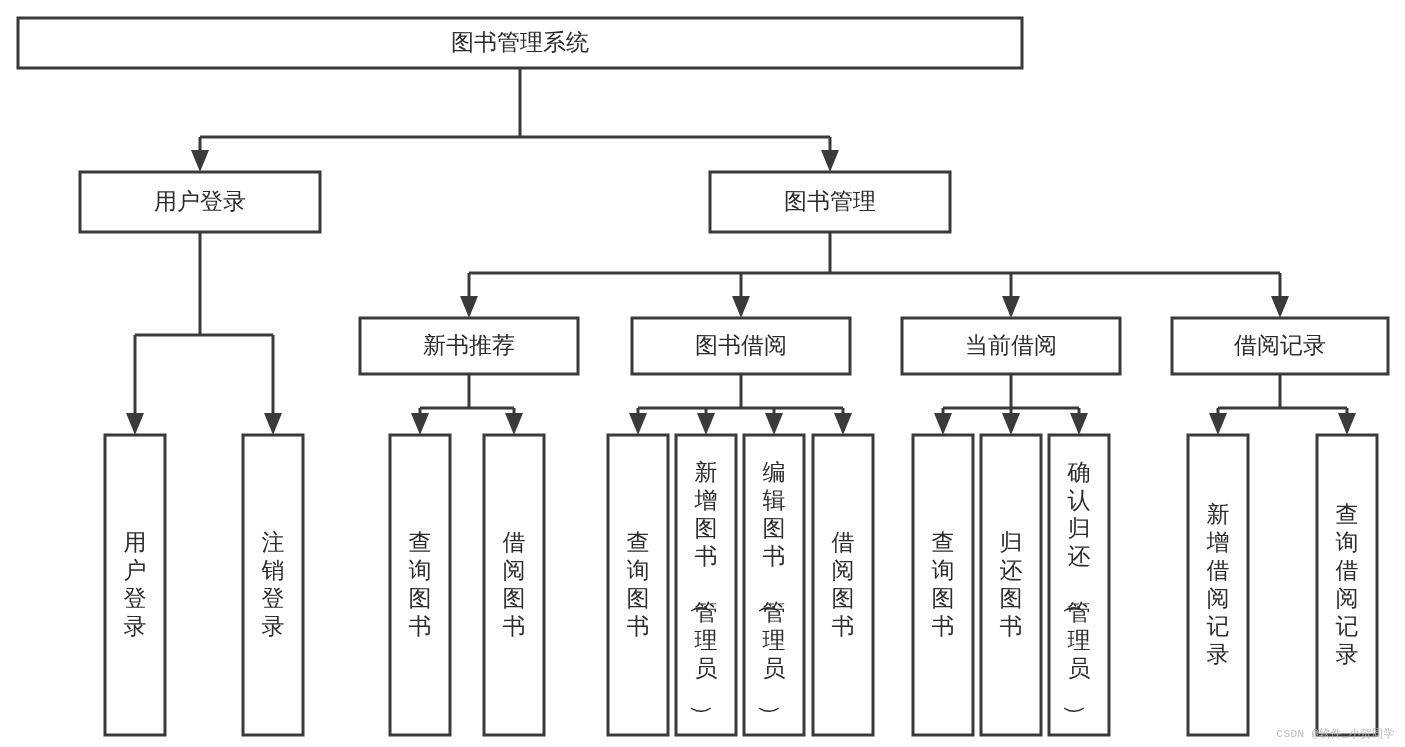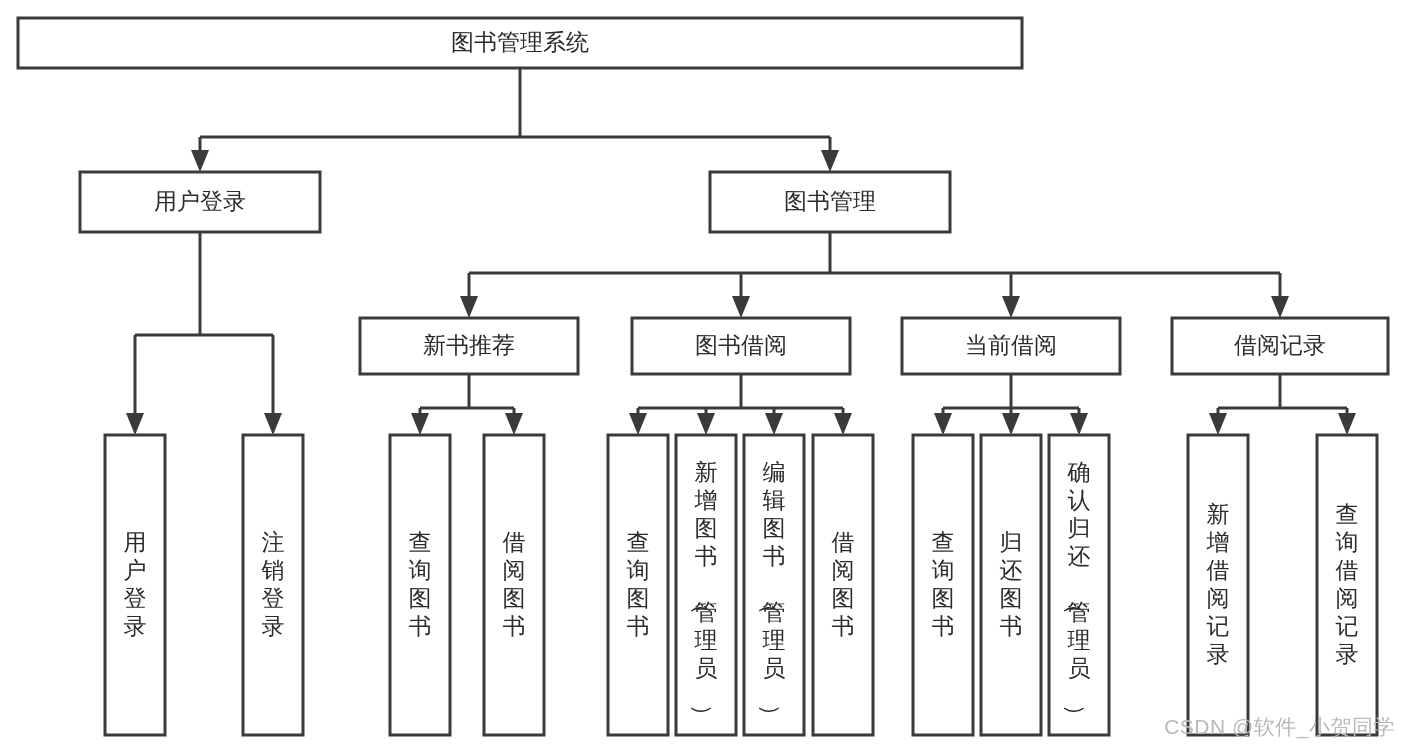--- a/index.html
+++ b/index.html
@@ -48,22 +48,22 @@
   .node-label-vertical {
     font-family: "Liberation Sans", "DejaVu Sans", sans-serif;
     fill: #2b2b2b;
     font-size: 23px;
     text-anchor: middle;
   }
   .watermark {
     position: absolute;
     right: 10px;
     bottom: 6px;
-    font-family: Liberation Sans, sans-serif;
-    font-size: 21px;
+    font-family: Liberation Mono, monospace;
+    font-size: 11px;
     color: #b9b9b9;
     letter-spacing: 0.5px;
     white-space: nowrap;
     user-select: none;
   }
 </style>
 </head>
 <body>
 
 <div id="diagram-root">

